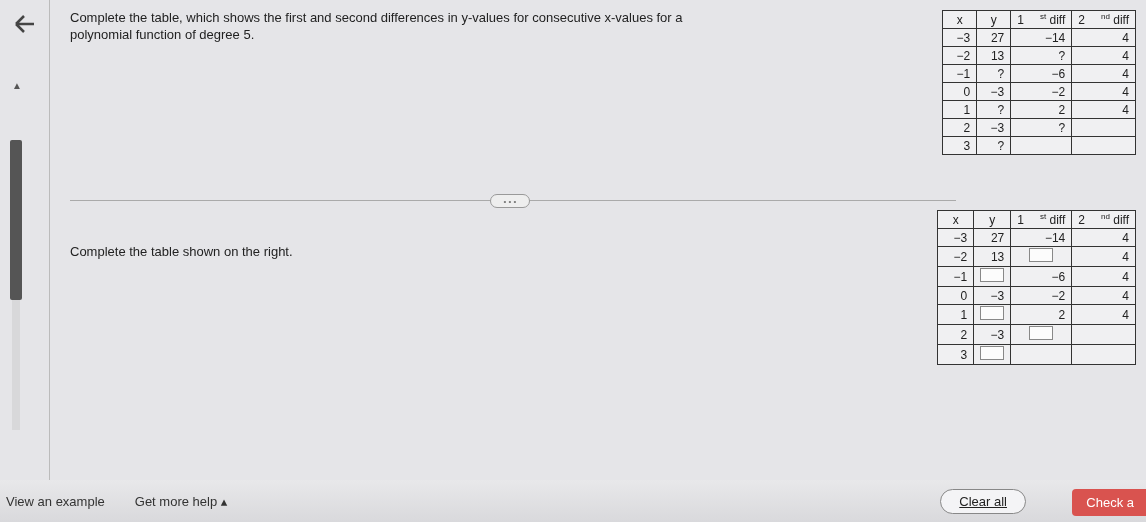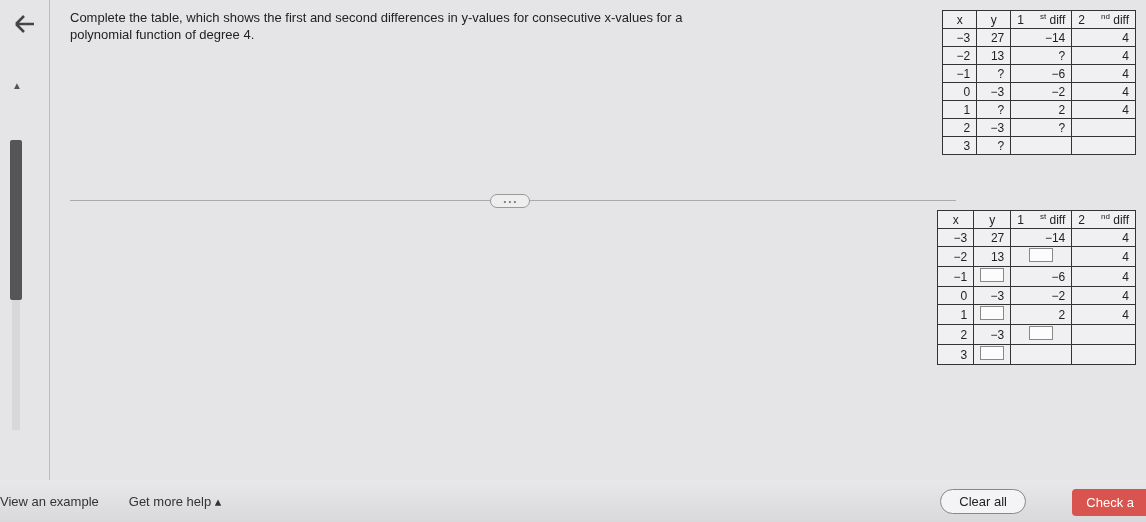--- a/index.html
+++ b/index.html
@@ -72,28 +72,28 @@
     width: 40px; height: 14px; border: 1px solid #999; border-radius: 8px;
     background: #eee; display:flex; align-items:center; justify-content:center;
     font-size: 8px; color:#777;
   }
 
   
   .footer {
     position: absolute; left: 0; right: 0; bottom: 0; height: 42px;
     background: linear-gradient(#e8e8ea, #d9d9dc);
     display: flex; align-items: center;
-    padding-left: 0;
+    padding-left: 6px;
   }
   .footer .link { margin-right: 30px; color: #333; cursor:pointer; }
   .footer .link.bold { font-weight: normal; }
   .clear-btn {
     position: absolute; right: 120px; bottom: 8px;
     padding: 4px 18px; border: 1px solid #888; border-radius: 14px;
-    background: #f4f4f6; font-size: 13px; cursor:pointer;
+    background: #f4f4f6; font-size: 13px; cursor:pointer;text-decoration:underline;
   }
   .check-btn {
     position: absolute; right: -2px; bottom: 6px;
     padding: 6px 14px; background: #d9534f; color: #fff;
     font-size: 13px; border-radius: 4px 0 0 4px; cursor:pointer;
   }
 </style>
 </head>
 <body>
 
@@ -102,21 +102,21 @@
     <svg width="22" height="20" viewBox="0 0 22 20">
         <path d="M2 10 H20 M2 10 L10 2 M2 10 L10 18" stroke="#444" stroke-width="2.5" fill="none"></path>
       </svg>
   </div>
   <div class="small-up">▲</div>
   <div class="scrollbar-track"></div>
   <div class="scrollbar-thumb"></div>
 </div>
 
 <div class="main">
-  <p class="prompt1">Complete the table, which shows the first and second differences in y-values for consecutive x-values for a polynomial function of degree 4.</p>
+  <p class="prompt1">Complete the table, which shows the first and second differences in y-values for consecutive x-values for a polynomial function of degree 5.</p>
 
   <table class="tbl tbl-top">
     <tbody>
         <tr>
       <th>x</th>
       <th>y</th>
       <th><span>1</span><sup>st</sup><span> diff</span></th>
       <th><span>2</span><sup>nd</sup><span> diff</span></th>
     </tr>
     </tbody>
@@ -162,20 +162,23 @@
           <td>?</td>
           <td></td>
           <td></td>
         </tr>
       </tbody>
   </table>
 
   <div class="divider"></div>
   <div class="handle">• • •</div>
 
+  <div class="section2">
+    <p>Complete the table shown on the right.</p>
+  </div>
 
   <table class="tbl tbl-bot">
     <tbody>
         <tr>
       <th>x</th>
       <th>y</th>
       <th><span>1</span><sup>st</sup><span> diff</span></th>
       <th><span>2</span><sup>nd</sup><span> diff</span></th>
     </tr>
     </tbody>

